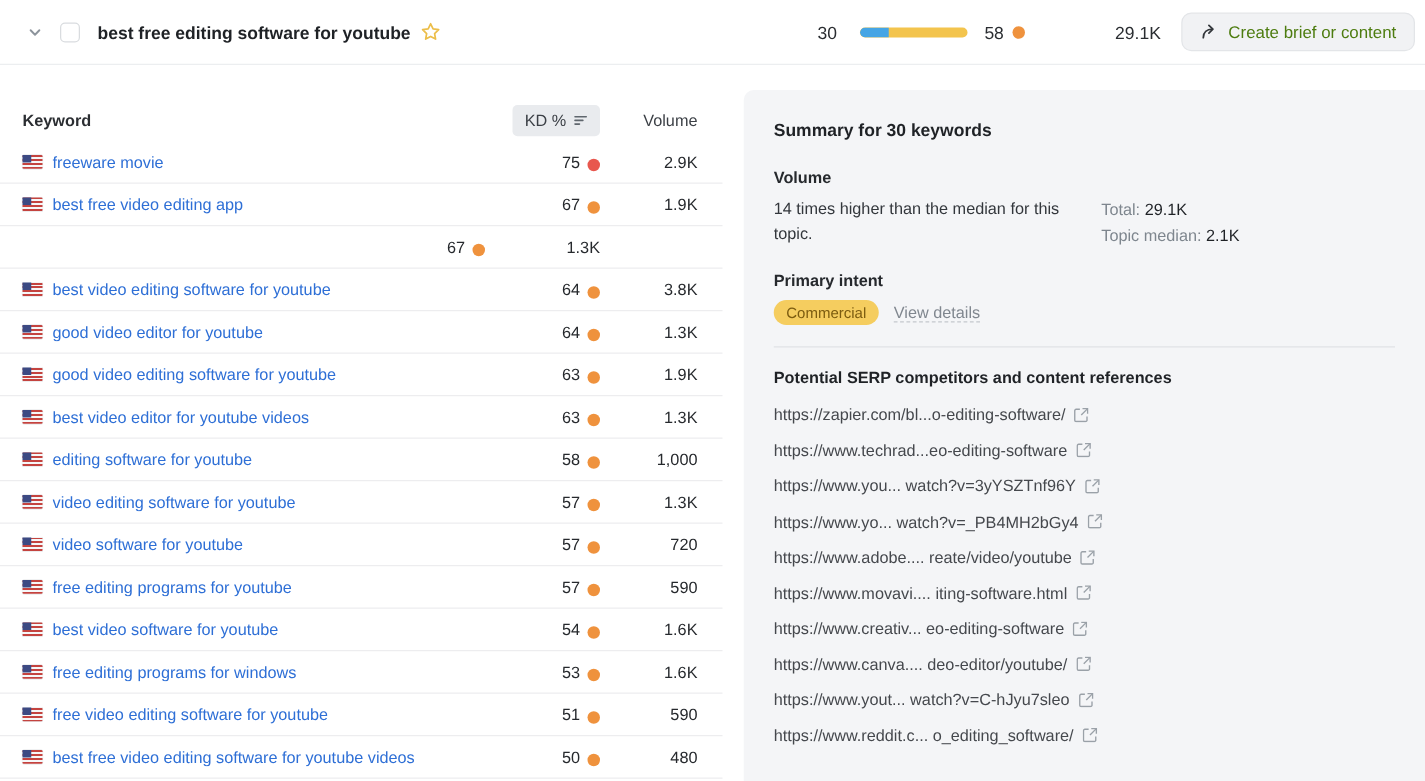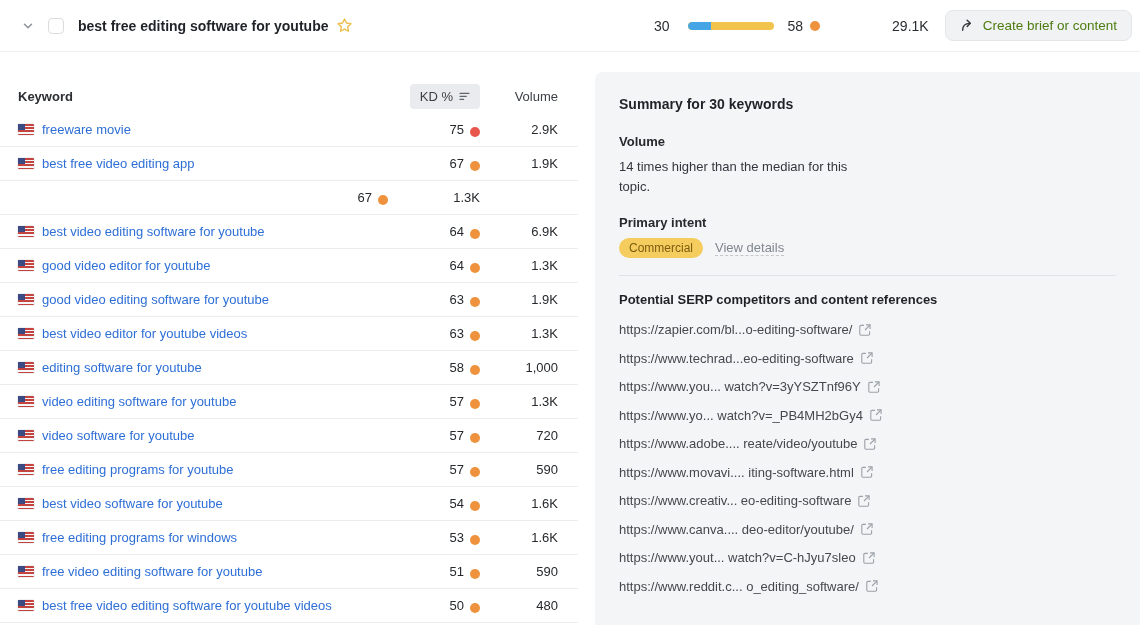--- a/index.html
+++ b/index.html
@@ -180,21 +180,21 @@
     <div class="cell kw">
       <span class="flag">
             <span class="canton"></span>
           </span>
       <a class="kwlink">best video editing software for youtube</a>
     </div>
     <div class="cell kd">
       <span>64</span>
       <span class="dot" style="background: rgb(239, 146, 61);"></span>
     </div>
-    <div class="cell vol">6.9K</div>
+    <div class="cell vol">3.8K</div>
   </div>
 
   <div class="trow">
     <div class="cell kw">
       <span class="flag">
             <span class="canton"></span>
           </span>
       <a class="kwlink">good video editor for youtube</a>
     </div>
     <div class="cell kd">
@@ -345,20 +345,30 @@
   </div>
 </div>
 </div>
 
 <div class="panel">
   <h3>Summary for 30 keywords</h3>
 
   <div class="sec-label">Volume</div>
   <div class="vol-row">
     <div class="vol-desc">14 times higher than the median for this topic.</div>
+    <div class="vol-totals">
+      <div>
+        <span class="gray">Total:</span>
+        <span class="val">29.1K</span>
+      </div>
+      <div>
+        <span class="gray">Topic median:</span>
+        <span class="val">2.1K</span>
+      </div>
+    </div>
   </div>
 
   <div class="sec-label intent-label">Primary intent</div>
   <div class="intent-row">
     <span class="badge">Commercial</span>
     <span class="view-details">View details</span>
   </div>
 
   <div class="divider"></div>
 

